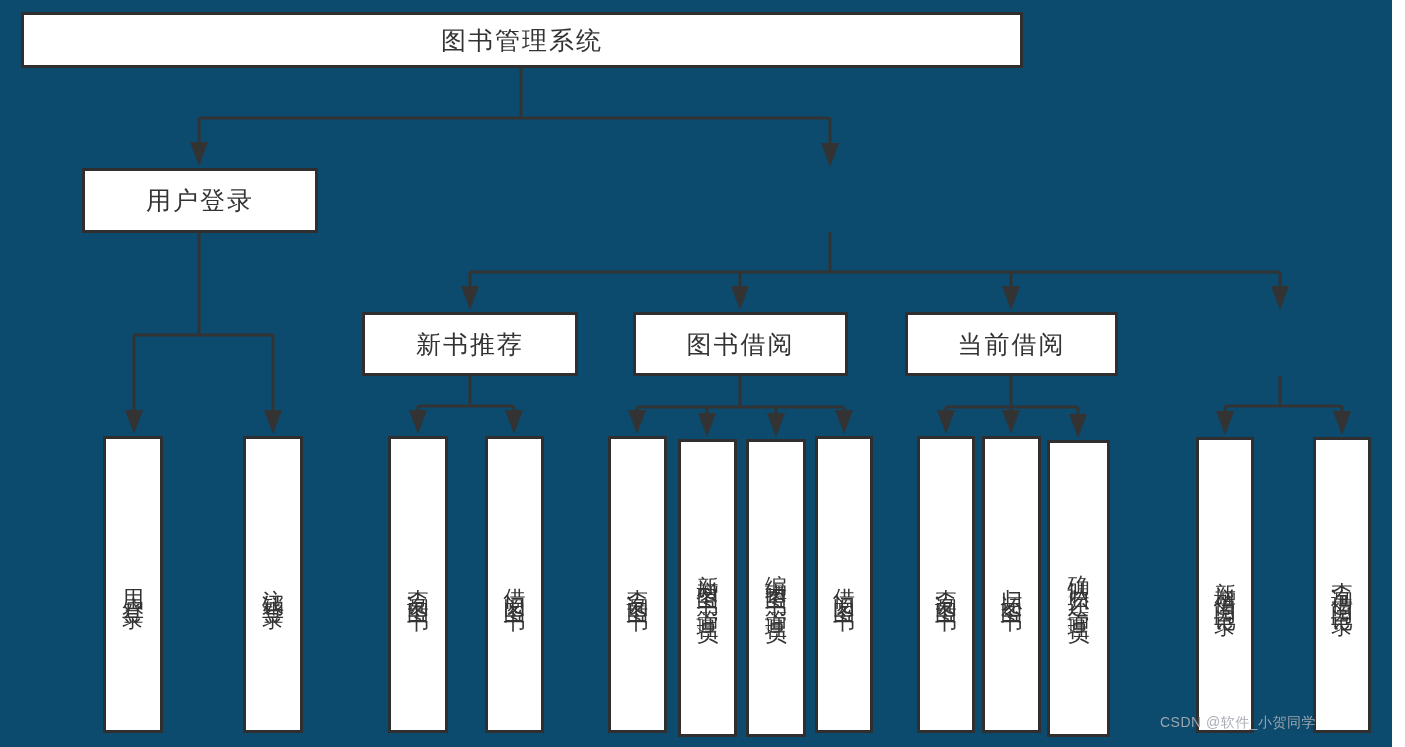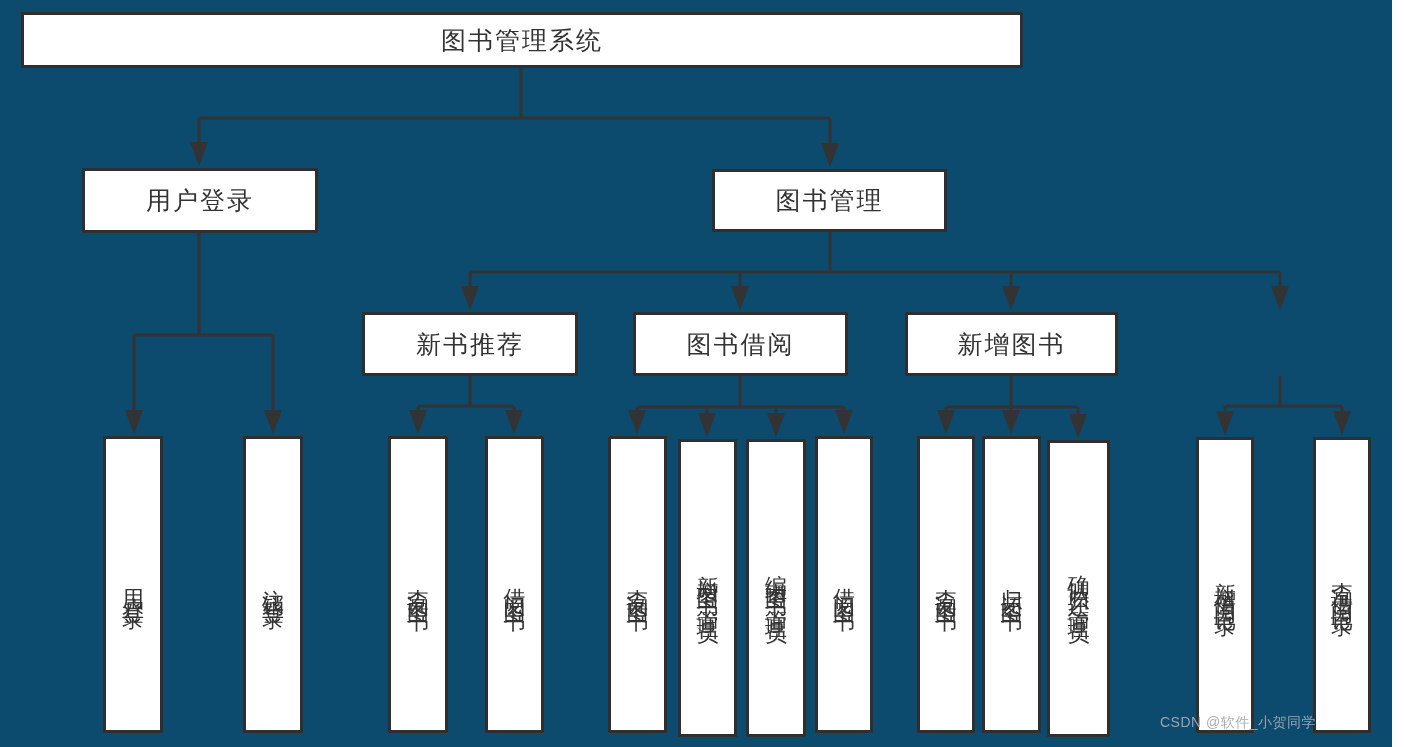--- a/index.html
+++ b/index.html
@@ -114,25 +114,24 @@
       <line x1="1225" y1="406" x2="1225" y2="419"></line>
       <polygon points="1216,411 1234,411 1225,435" stroke="none"></polygon>
       <line x1="1342" y1="406" x2="1342" y2="419"></line>
       <polygon points="1333,411 1351,411 1342,435" stroke="none"></polygon>
     </g>
   </svg>
 
   <div class="node h" style="left:21px;top:12px;width:1002px;height:56px">图书管理系统</div>
 
   <div class="node h" style="left:82px;top:168px;width:236px;height:65px">用户登录</div>
-  <div class="node h" style="left:712px;top:169px;width:235px;height:63px">图书管理</div>
 
   <div class="node h" style="left:362px;top:312px;width:216px;height:64px">新书推荐</div>
   <div class="node h" style="left:633px;top:312px;width:215px;height:64px">图书借阅</div>
-  <div class="node h" style="left:905px;top:312px;width:213px;height:64px">新增图书</div>
+  <div class="node h" style="left:905px;top:312px;width:213px;height:64px">当前借阅</div>
 
   <div class="node v" style="left:103px;top:436px;width:60px;height:297px">用户登录</div>
   <div class="node v" style="left:243px;top:436px;width:60px;height:297px">注销登录</div>
 
   <div class="node v" style="left:388px;top:436px;width:60px;height:297px">查询图书</div>
   <div class="node v" style="left:485px;top:436px;width:59px;height:297px">借阅图书</div>
 
   <div class="node v" style="left:608px;top:436px;width:59px;height:297px">查询图书</div>
   <div class="node v" style="left:678px;top:439px;width:59px;height:298px">新增图书（管理员）</div>
   <div class="node v" style="left:746px;top:439px;width:60px;height:298px">编辑图书（管理员）</div>

